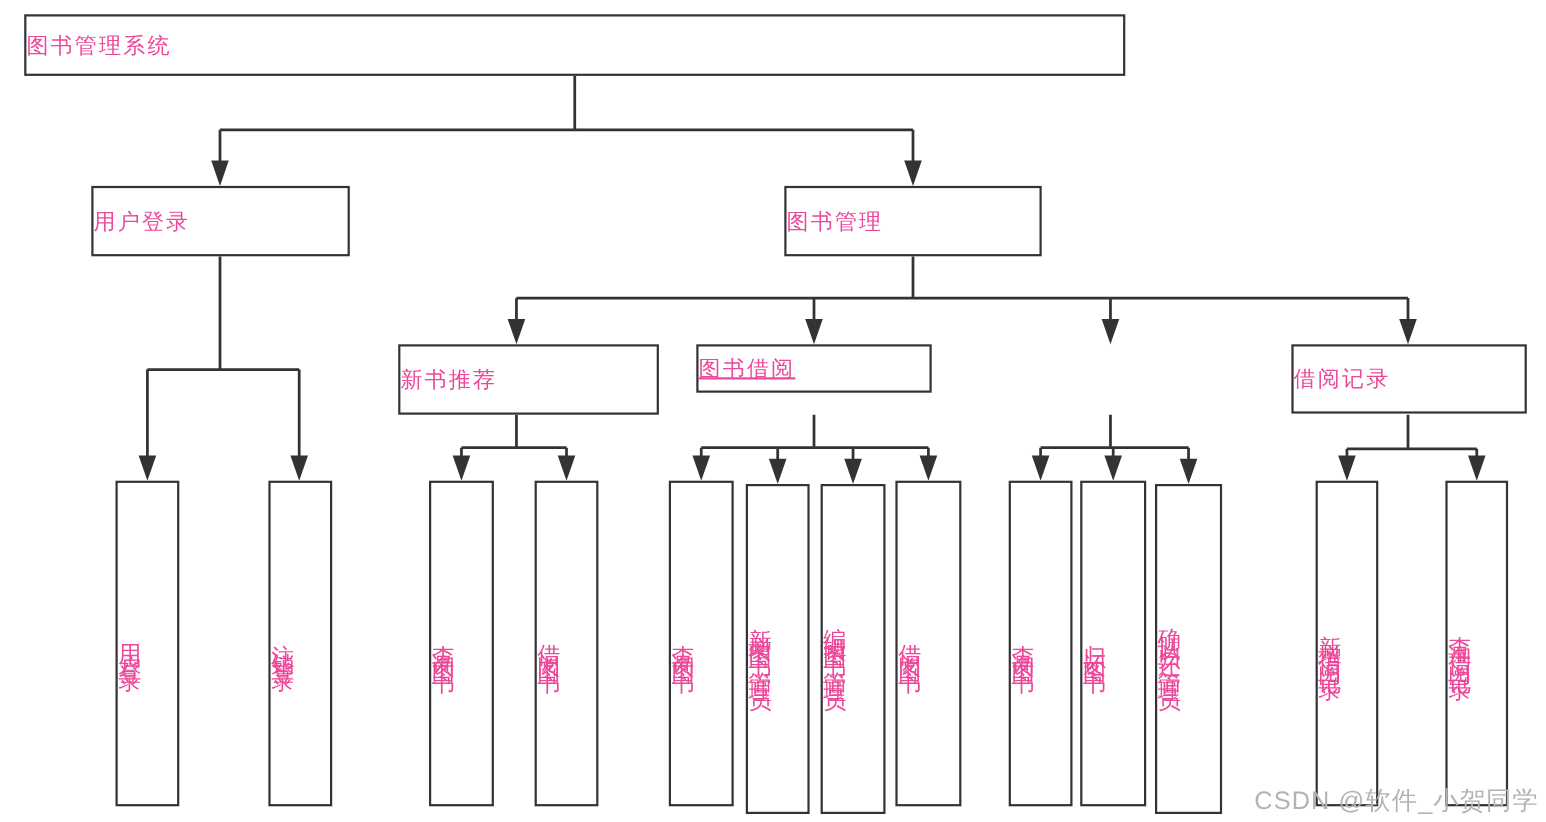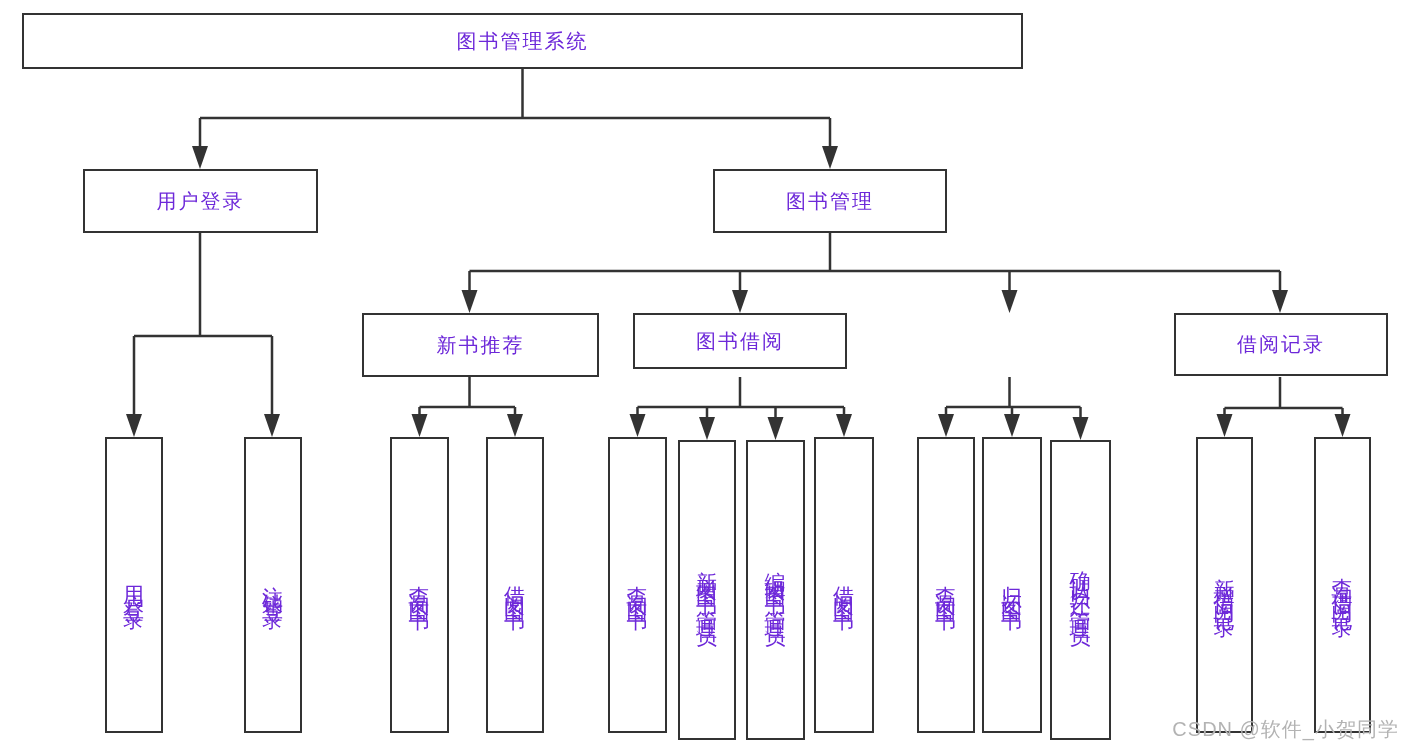--- a/index.html
+++ b/index.html
@@ -11,40 +11,40 @@
     overflow:hidden;
   }
   #wires{position:absolute;left:0;top:0;pointer-events:none;}
   .node{
     position:absolute;
     box-sizing:border-box;
     border:2.5px solid #333333;
     background:#ffffff;
     display:flex;
     align-items:center;
-    justify-content:center;
-    color:#6d28d9;
+    justify-content:flex-start;
+    color:#ec4899;
     font-size:20px;
     letter-spacing:2px;
     z-index:1;
   }
   .leaf{border-width:2px;}
   .leaf span{
     writing-mode:vertical-rl;
     text-orientation:mixed;
     font-size:21px;
     letter-spacing:8px;
     line-height:1;
     white-space:nowrap;
   }
   .watermark{
     position:absolute;
     right:6px;
     bottom:4px;
-    font-size:20px;
+    font-size:23px;
     color:#b3b3b3;
     letter-spacing:1px;
     z-index:3;
     white-space:nowrap;
   }
 </style>
 </head>
 <body>
 
 <div id="canvas">
@@ -96,21 +96,21 @@
   <div class="node" style="left:83px;top:169px;width:235px;height:64px;">
     <span>用户登录</span>
   </div>
   <div class="node" style="left:713px;top:169px;width:234px;height:64px;">
     <span>图书管理</span>
   </div>
 
   <div class="node" style="left:362px;top:313px;width:237px;height:64px;">
     <span>新书推荐</span>
   </div>
-  <div class="node" style="left:633px;top:313px;width:214px;height:56px;">
+  <div class="node" style="left:633px;top:313px;width:214px;height:44px;text-decoration:underline;">
     <span>图书借阅</span>
   </div>
   <div class="node" style="left:1174px;top:313px;width:214px;height:63px;">
     <span>借阅记录</span>
   </div>
 
   <div class="node leaf" style="left:105px;top:437px;width:58px;height:296px;">
     <span>用户登录</span>
   </div>
   <div class="node leaf" style="left:244px;top:437px;width:58px;height:296px;">

